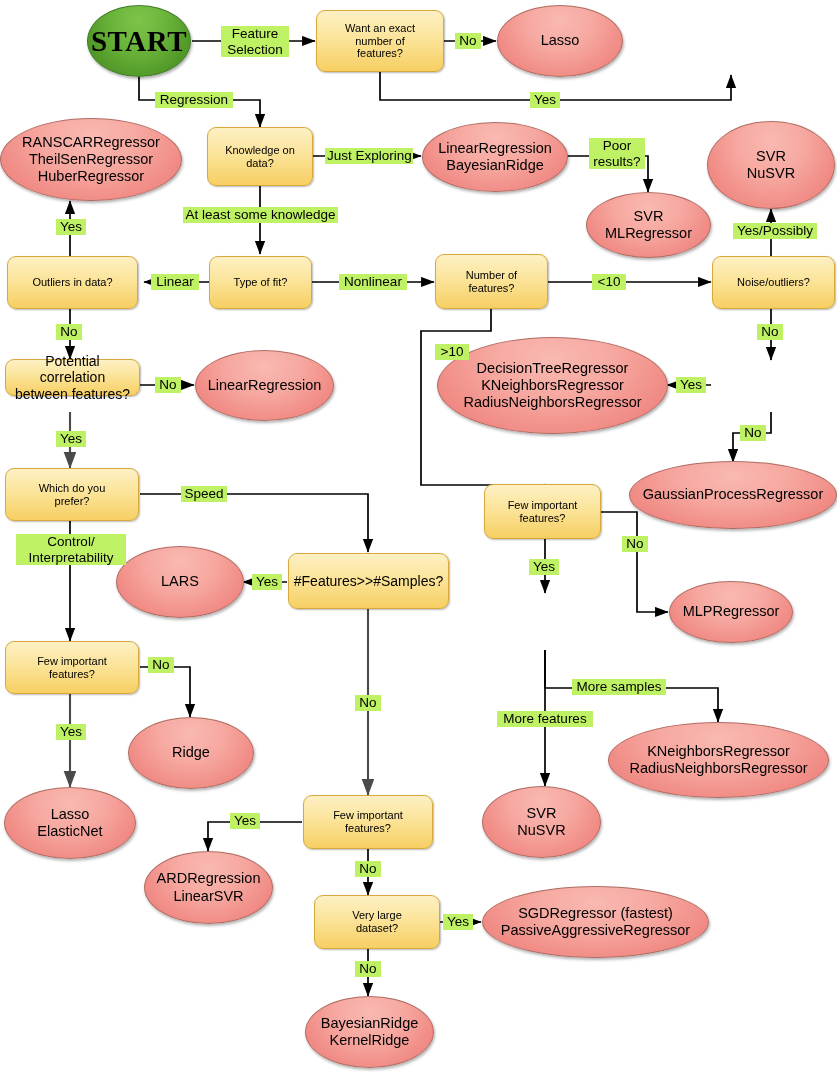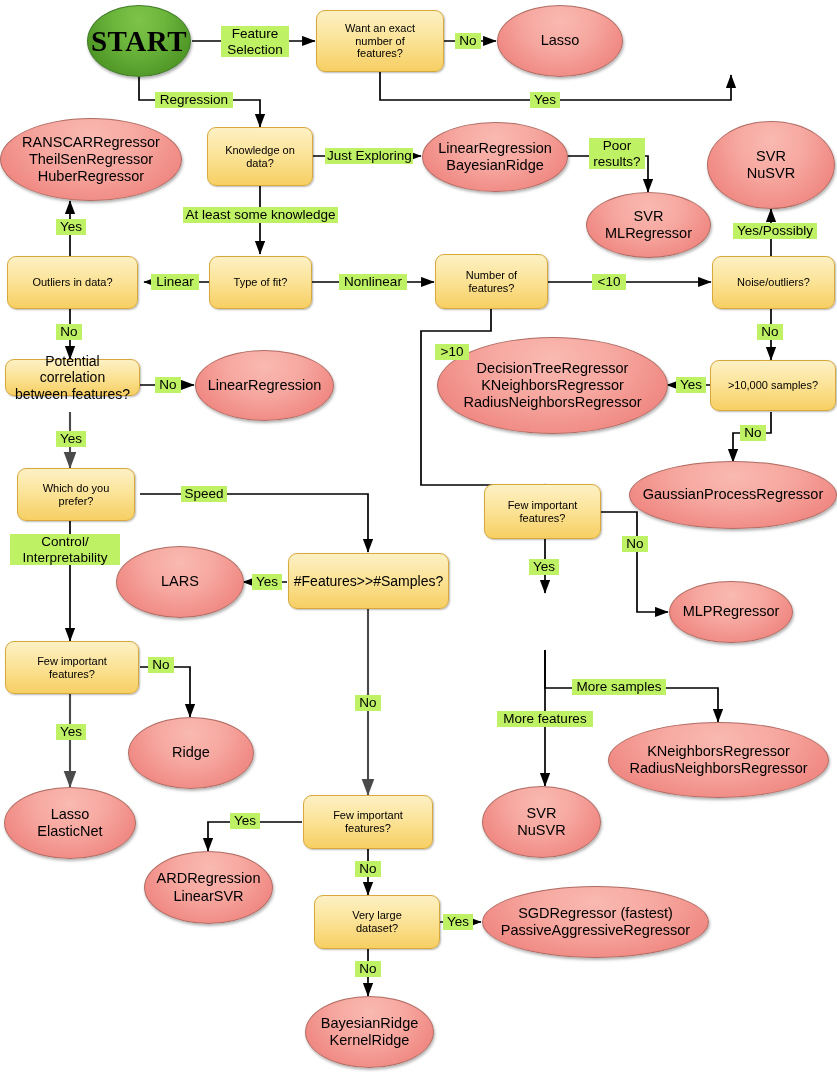--- a/index.html
+++ b/index.html
@@ -221,25 +221,22 @@
   <div class="node terminal" style="left:195px; top:350px; width:139px; height:71px;">
     <span>LinearRegression</span>
   </div>
 
   <div class="node terminal" style="left:437px; top:337px; width:231px; height:97px; white-space:pre-line;">
     <span>DecisionTreeRegressor
 KNeighborsRegressor
 RadiusNeighborsRegressor</span>
   </div>
 
-  <div class="node decision" style="left:710px; top:360px; width:126px; height:51px;">
-    <span>&gt;10,000 samples?</span>
-  </div>
-
-  <div class="node decision" style="left:17px; top:468px; width:118px; height:53px; white-space:pre-line;">
+
+  <div class="node decision" style="left:5px; top:468px; width:134px; height:53px; white-space:pre-line;">
     <span>Which do you
 prefer?</span>
   </div>
 
   <div class="node terminal" style="left:629px; top:461px; width:208px; height:68px;">
     <span>GaussianProcessRegressor</span>
   </div>
 
   <div class="node terminal" style="left:116px; top:546px; width:128px; height:72px;">
     <span>LARS</span>
@@ -343,21 +340,21 @@
   <div class="edge-label" style="left:405px; top:344px; width:34px;margin-left:30px;">&gt;10</div>
 
   <div class="edge-label" style="left:676px; top:377px; width:30px;">Yes</div>
 
   <div class="edge-label" style="left:740px; top:425px; width:26px;">No</div>
 
   <div class="edge-label" style="left:56px; top:431px; width:30px;">Yes</div>
 
   <div class="edge-label" style="left:181px; top:486px; width:46px;">Speed</div>
 
-  <div class="edge-label" style="left:10px; top:534px; width:110px; white-space:pre-line;">Control/
+  <div class="edge-label" style="left:16px; top:534px; width:110px; white-space:pre-line;">Control/
 Interpretability</div>
 
   <div class="edge-label" style="left:252px; top:574px; width:30px;">Yes</div>
 
   <div class="edge-label" style="left:622px; top:536px; width:26px;">No</div>
 
   <div class="edge-label" style="left:529px; top:559px; width:30px;">Yes</div>
 
   <div class="edge-label" style="left:148px; top:657px; width:26px;">No</div>
 

